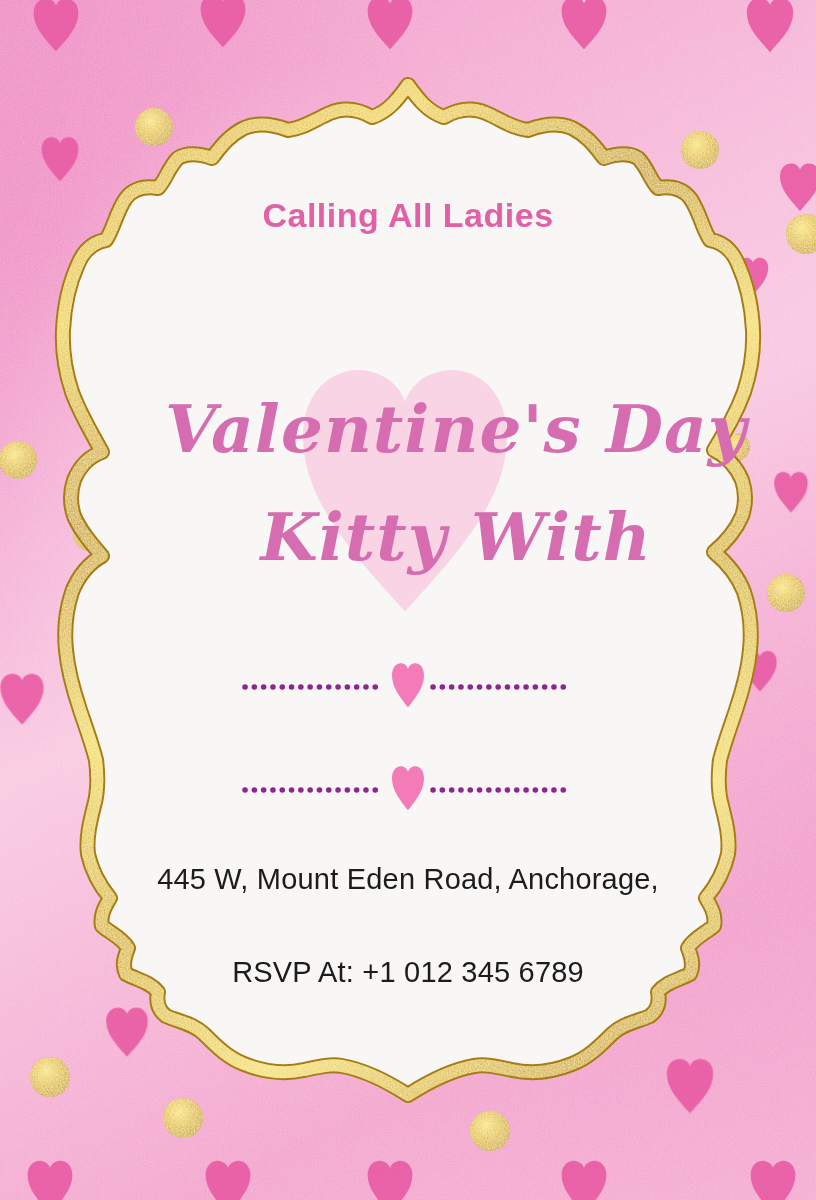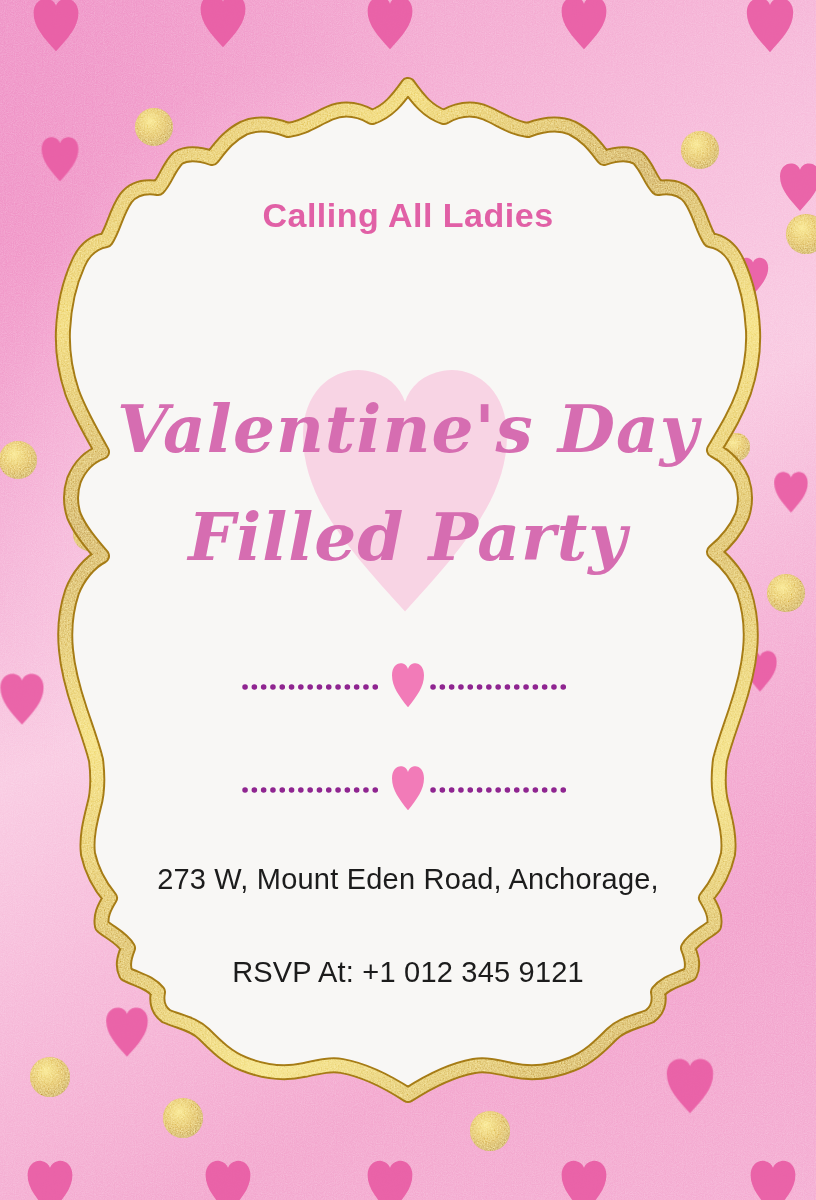--- a/index.html
+++ b/index.html
@@ -14,21 +14,21 @@
   }
   .deco-svg{position:absolute;inset:0;z-index:0;display:block;}
   .content{position:absolute;inset:0;z-index:1;border-radius:11px;}
   .content > div{position:absolute;left:50%;transform:translateX(-50%);text-align:center;white-space:nowrap;}
   .eyebrow{top:196px;font-size:34px;font-weight:700;letter-spacing:.5px;color:var(--eyebrow,#E160A6);}
   .intro{top:262px;font-size:26.5px;font-weight:400;line-height:40px;letter-spacing:.2px;color:var(--dark,#1C1C1C);}
   .title-line1{top:390px;}
   .title-line2{top:498px;}
   .title-line1,.title-line2{
     font-family:"DejaVu Serif",serif;font-style:italic;font-weight:700;
-    font-size:66px;letter-spacing:1px;color:var(--title,#D66DB1);
+    font-size:66px;letter-spacing:1px;color:var(--title,#D66DB1);margin-left:48px;
   }
   .datetime{top:712px;font-size:31px;font-weight:700;letter-spacing:1px;color:var(--datetime,#EC86C4);}
   .address{top:858px;font-size:29px;font-weight:400;line-height:43px;letter-spacing:.2px;color:var(--dark,#1C1C1C);}
   .rsvp{top:956px;font-size:29px;font-weight:400;letter-spacing:.2px;color:var(--dark,#1C1C1C);}
 </style>
 </head>
 <body>
 
 <div class="stage">
 
@@ -147,19 +147,19 @@
         <use href="#heartShape" xlink:href="#heartShape" transform="translate(388 763) scale(0.4 0.4727272727272727)" fill="#F27BB8"></use>
       </g>
   </svg>
 
   <div class="content">
     <div class="eyebrow">Calling All Ladies</div>
     <div class="intro">
       <br>
     </div>
     <div class="title-line1">Valentine's Day</div>
-    <div class="title-line2">Filled Party</div>
+    <div class="title-line2">Kitty With</div>
     <div class="address">
-      <span>273 W, Mount Eden Road, Anchorage,</span><br>
+      <span>445 W, Mount Eden Road, Anchorage,</span><br>
     </div>
-    <div class="rsvp">RSVP At: +1 012 345 9121</div>
+    <div class="rsvp">RSVP At: +1 012 345 6789</div>
   </div>
 </div>
 
 </body></html>

